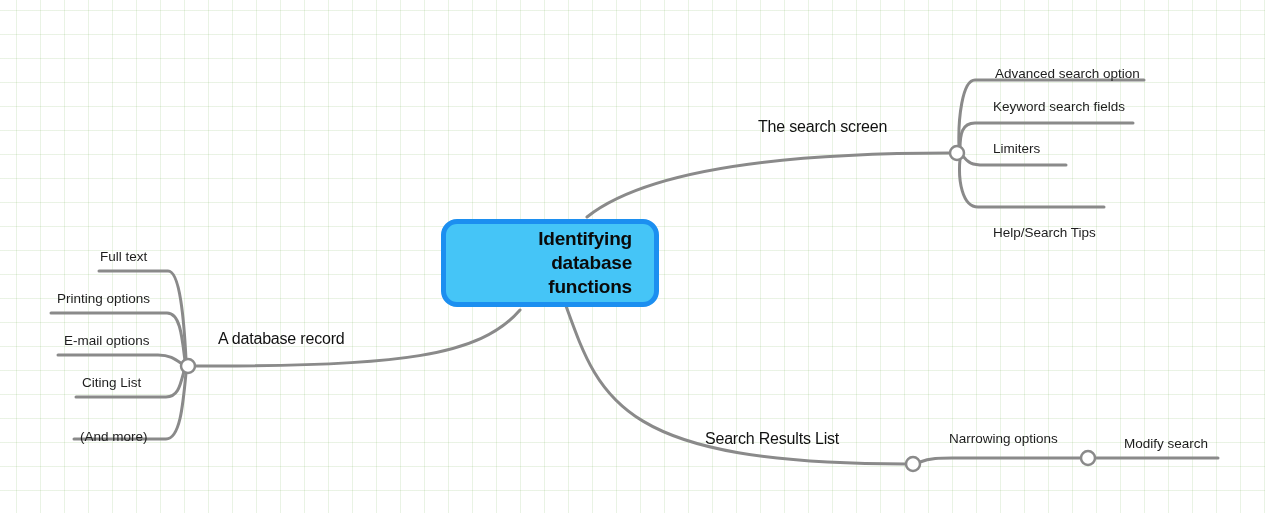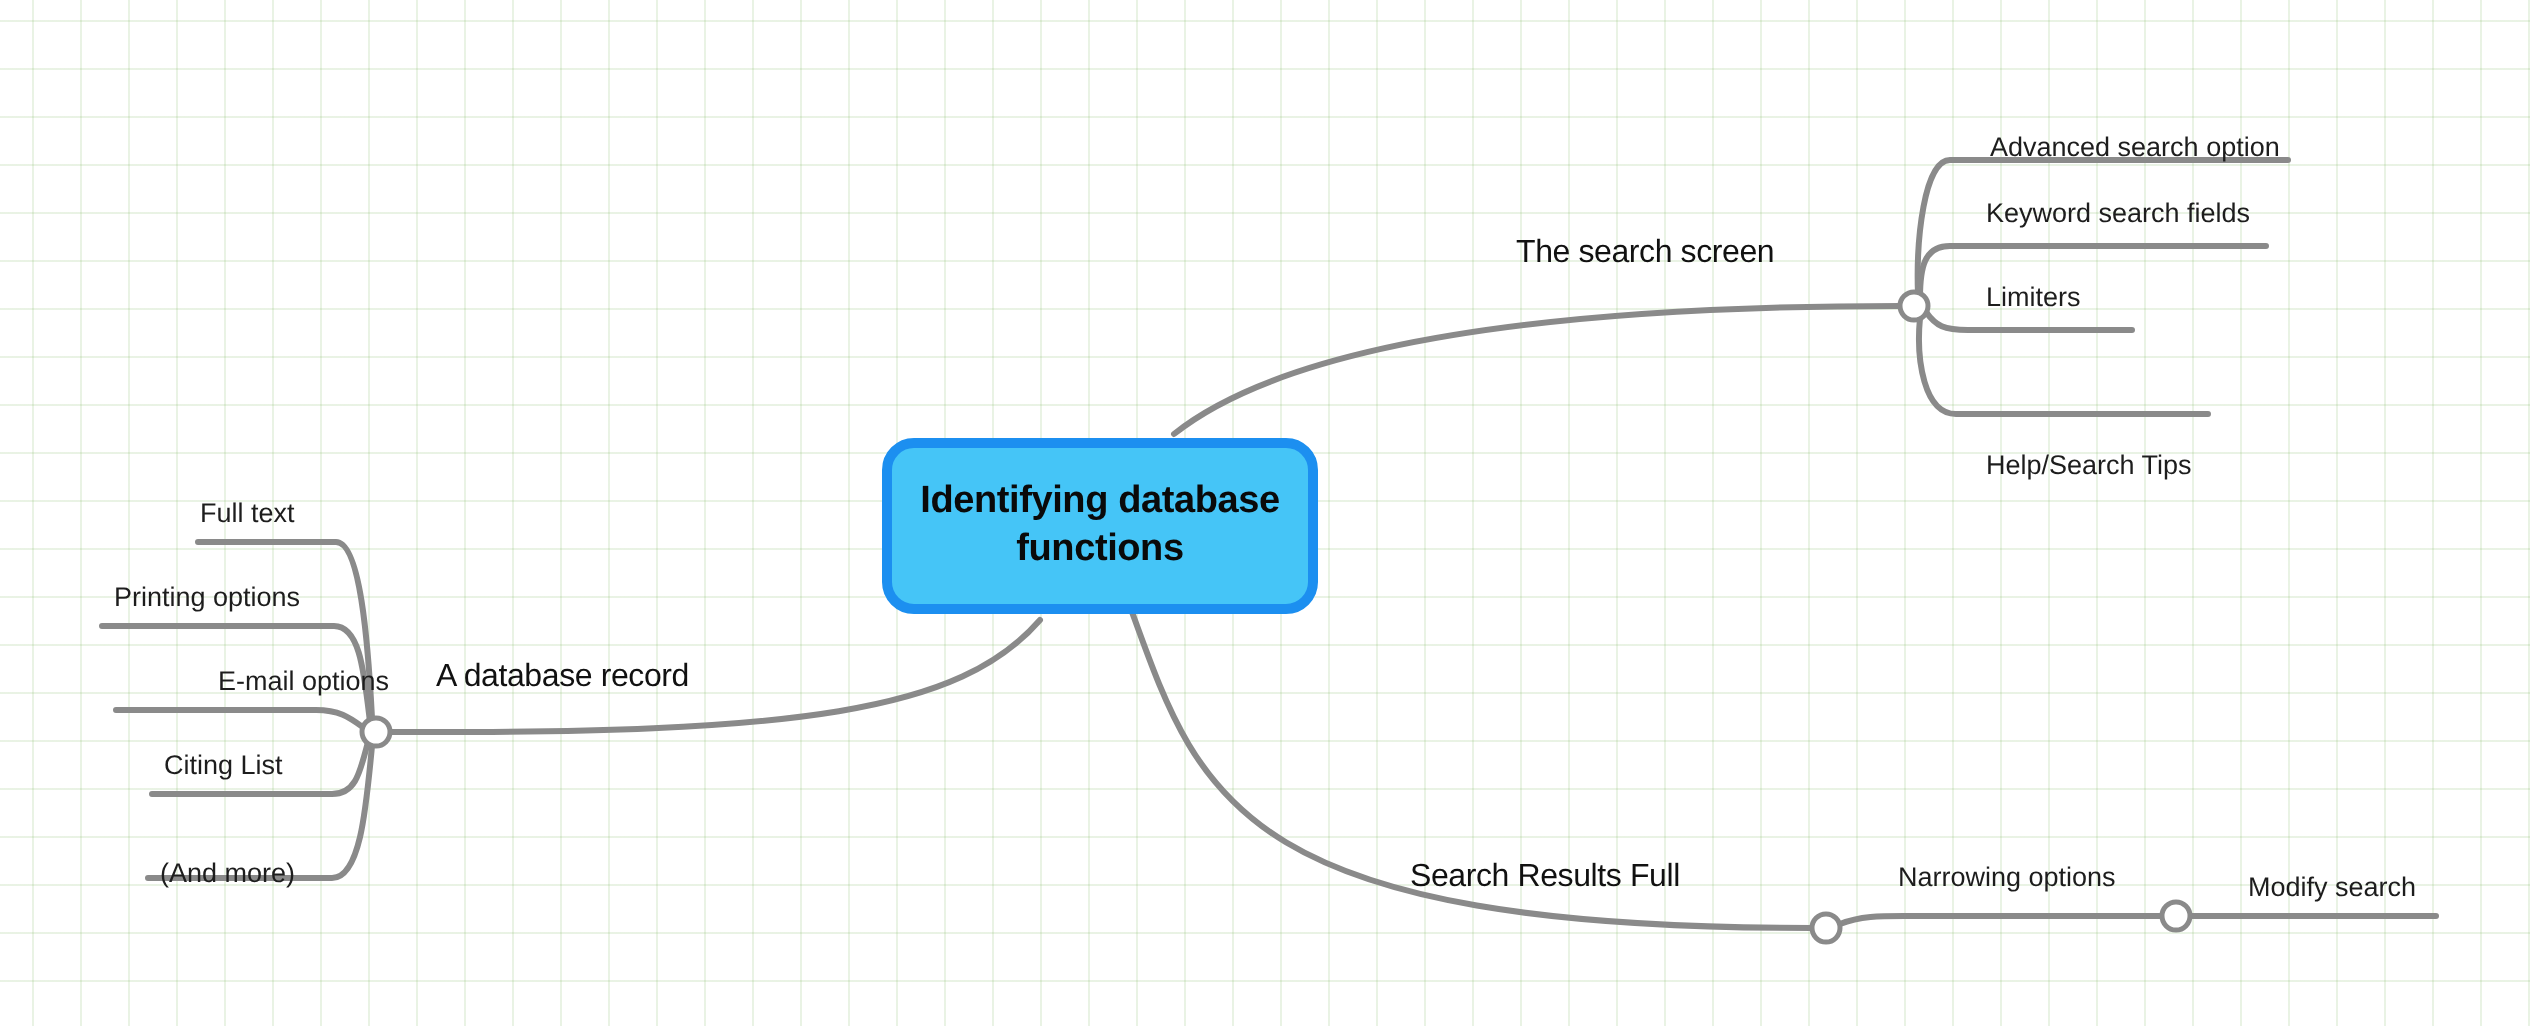--- a/index.html
+++ b/index.html
@@ -33,27 +33,27 @@
     top: 219px;
     width: 218px;
     height: 88px;
     box-sizing: border-box;
     background: #45c5f7;
     border: 5px solid #1c8ff0;
     border-radius: 16px;
     display: flex;
     align-items: center;
     justify-content: center;
-    text-align: center;
+    text-align: right;
     color: #0a0a0a;
     font-size: 19px;
     font-weight: bold;
     line-height: 1.25;
     letter-spacing: -0.2px;
-    padding: 0 10px;
+    padding: 0 22px;
   }
   .branch-label {
     position: absolute;
     color: #111111;
     font-size: 16px;
     font-weight: normal;
     white-space: nowrap;
     letter-spacing: -0.2px;
   }
   .leaf-label {
@@ -105,21 +105,21 @@
 
   <div class="branch-label" style="left:758px; top:118px;">The search screen</div>
   <div class="leaf-label" style="left:995px; top:66px;">Advanced search option</div>
   <div class="leaf-label" style="left:993px; top:99px;">Keyword search fields</div>
   <div class="leaf-label" style="left:993px; top:141px;">Limiters</div>
   <div class="leaf-label" style="left:993px; top:183px;margin-top:42px;">Help/Search Tips</div>
 
   <div class="branch-label" style="left:218px; top:330px;">A database record</div>
   <div class="leaf-label" style="left:100px; top:249px;">Full text</div>
   <div class="leaf-label" style="left:57px; top:291px;">Printing options</div>
-  <div class="leaf-label" style="left:64px; top:333px;padding-left:45px;">E-mail options</div>
+  <div class="leaf-label" style="left:64px; top:333px;">E-mail options</div>
   <div class="leaf-label" style="left:82px; top:375px;">Citing List</div>
   <div class="leaf-label" style="left:80px; top:417px;margin-top:12px;">(And more)</div>
 
-  <div class="branch-label" style="left:705px; top:430px;">Search Results Full</div>
+  <div class="branch-label" style="left:705px; top:430px;">Search Results List</div>
   <div class="leaf-label" style="left:949px; top:431px;">Narrowing options</div>
   <div class="leaf-label" style="left:1124px; top:436px;text-align:right;">Modify search</div>
 
 </div>
 
 </body></html>

